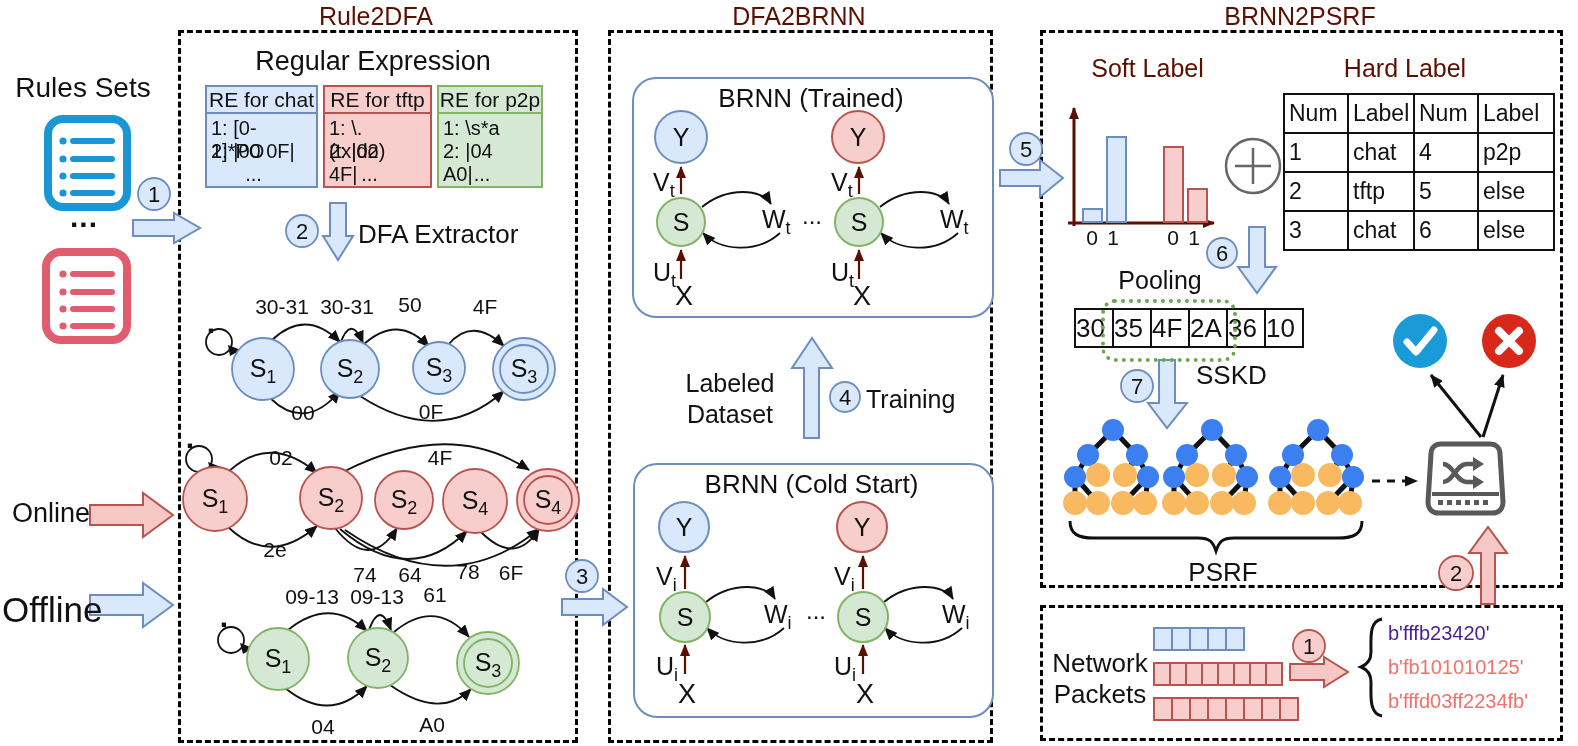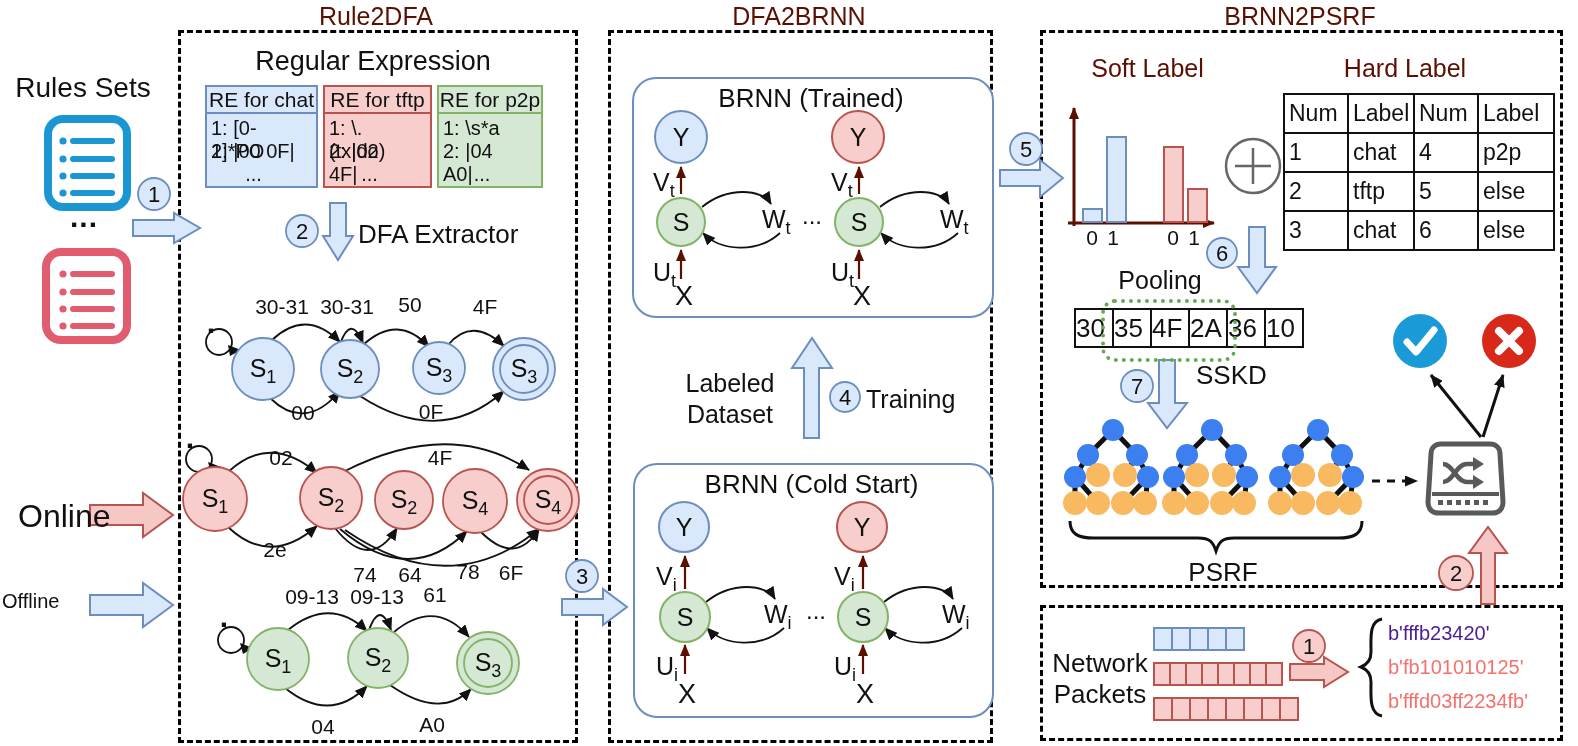--- a/index.html
+++ b/index.html
@@ -453,22 +453,22 @@
 
     <path d="M 1382,619 C 1369,621 1371,638 1371,652 C 1371,661 1366,665 1361,667 C 1366,669 1371,673 1371,682 C 1371,696 1369,714 1382,716" stroke="#111" stroke-width="3" fill="none"></path>
   </svg>
 
   <div class="t tc maroon" style="left:276px;top:2px;width:200px;font-size:25px">Rule2DFA</div>
   <div class="t tc maroon" style="left:699px;top:2px;width:200px;font-size:25px">DFA2BRNN</div>
   <div class="t tc maroon" style="left:1200px;top:2px;width:200px;font-size:25px">BRNN2PSRF</div>
 
   <div class="t tc" style="left:14px;top:72px;width:138px;font-size:28px">Rules Sets</div>
   <div class="t" style="left:70px;top:200px;font-size:30px;font-weight:bold;letter-spacing:1px">...</div>
-  <div class="t" style="left:18px;top:498px;width:80px;font-size:32px">Online</div>
-  <div class="t" style="left:2px;top:590px;width:80px;font-size:20px">Offline</div>
+  <div class="t" style="left:12px;top:498px;width:80px;font-size:27px">Online</div>
+  <div class="t" style="left:2px;top:590px;width:80px;font-size:35px">Offline</div>
 
   <div class="t tc" style="left:248px;top:46px;width:250px;font-size:27px">Regular Expression</div>
 
   <div class="re blue" style="left:205px;top:85px;width:109px;height:99px">
     <div class="hd">RE for chat</div>
     <div class="bd">
       <div>1: [0-1]*PO</div>
       <div>2: |00 0F|</div>
       <div class="dots">...</div>
     </div>

